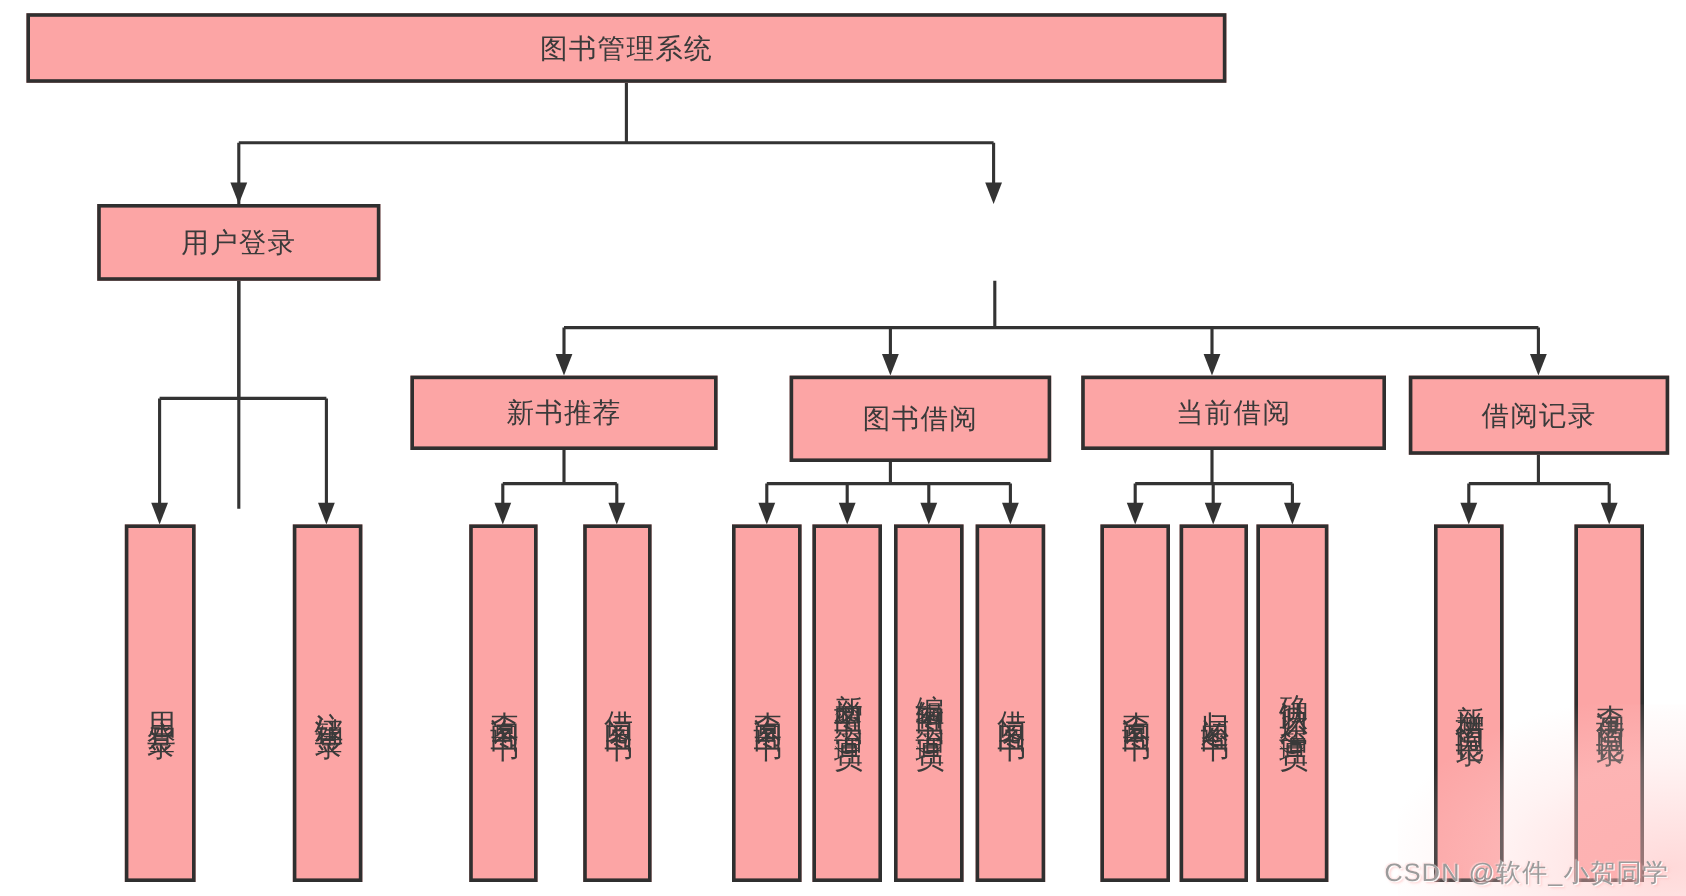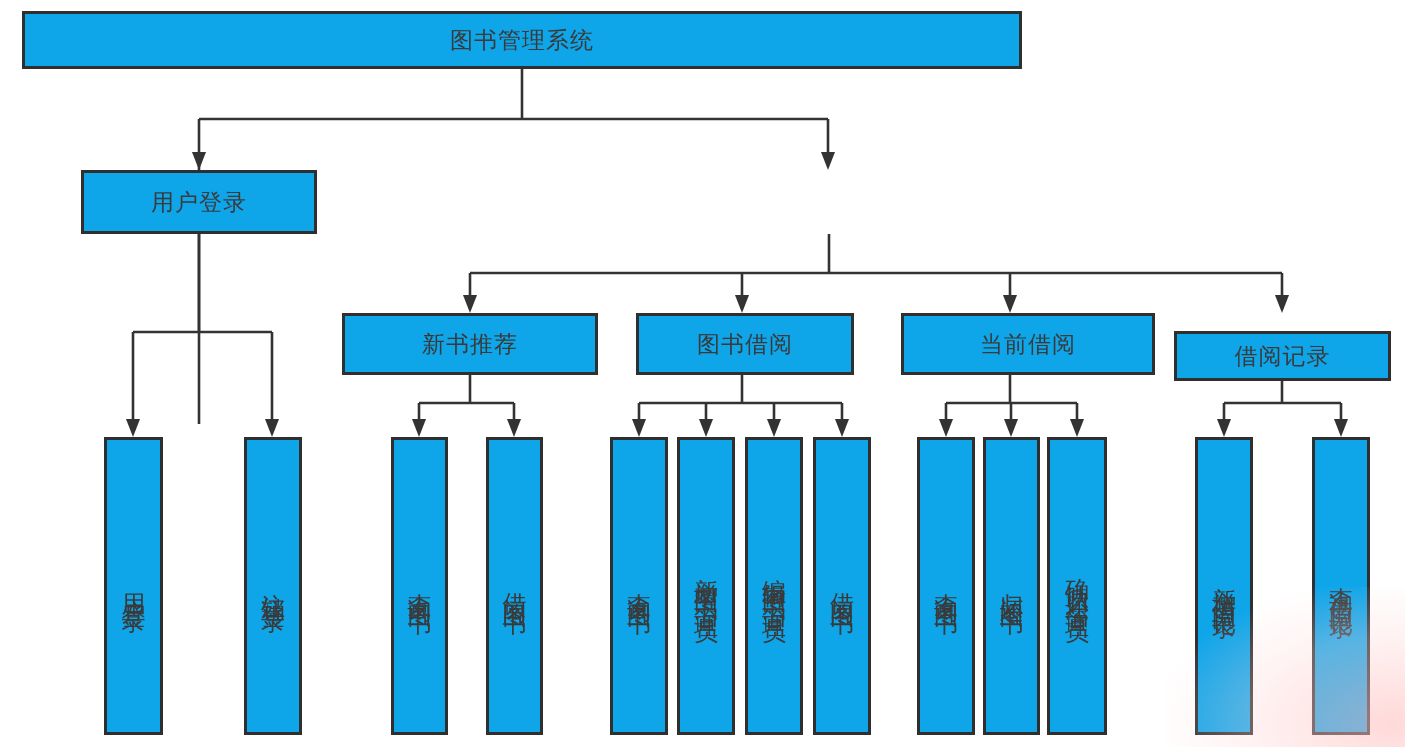--- a/index.html
+++ b/index.html
@@ -8,21 +8,21 @@
     width:1405px;height:747px;
     background:#ffffff;
     font-family:"Liberation Sans","DejaVu Sans",sans-serif;
     overflow:hidden;
   }
   #wires{position:absolute;left:0;top:0;width:1405px;height:747px;}
   .node{
     position:absolute;
     box-sizing:border-box;
     border:3px solid #2f2f2f;
-    background:#0ea5e9;
+    background:#fca5a5;
     color:#3a3a3a;
     display:flex;align-items:center;justify-content:center;
   }
   .node.h{font-size:23px;letter-spacing:1px;}
   .node.v{font-size:24px;}
   .node.v .vlabel{
     writing-mode:vertical-rl;
     text-orientation:mixed;
     letter-spacing:6px;
     line-height:1;
@@ -90,23 +90,23 @@
       <polygon points="1224,437 1217,419 1231,419"></polygon>
       <polygon points="1341,437 1334,419 1348,419"></polygon>
     </g>
   </svg>
 
   <div class="node h" style="left:22px;top:11px;width:1000px;height:58px">图书管理系统</div>
 
   <div class="node h" style="left:81px;top:170px;width:236px;height:64px">用户登录</div>
 
   <div class="node h" style="left:342px;top:313px;width:256px;height:62px">新书推荐</div>
-  <div class="node h" style="left:636px;top:313px;width:218px;height:62px">图书借阅</div>
+  <div class="node h" style="left:658px;top:313px;width:218px;height:72px">图书借阅</div>
   <div class="node h" style="left:901px;top:313px;width:254px;height:62px">当前借阅</div>
-  <div class="node h" style="left:1174px;top:331px;width:217px;height:50px">借阅记录</div>
+  <div class="node h" style="left:1174px;top:313px;width:217px;height:66px">借阅记录</div>
 
   <div class="node v" style="left:104px;top:437px;width:59px;height:298px">
     <span class="vlabel">用户登录</span>
   </div>
   <div class="node v" style="left:244px;top:437px;width:58px;height:298px">
     <span class="vlabel">注销登录</span>
   </div>
 
   <div class="node v" style="left:391px;top:437px;width:57px;height:298px">
     <span class="vlabel">查询图书</span>
@@ -139,14 +139,15 @@
   </div>
 
   <div class="node v" style="left:1195px;top:437px;width:58px;height:298px">
     <span class="vlabel">新增借阅记录</span>
   </div>
   <div class="node v" style="left:1312px;top:437px;width:58px;height:298px">
     <span class="vlabel">查询借阅记录</span>
   </div>
 
   <div class="corner-glow"></div>
+  <div class="watermark">CSDN @软件_小贺同学</div>
 
 </div>
 
 </body></html>

